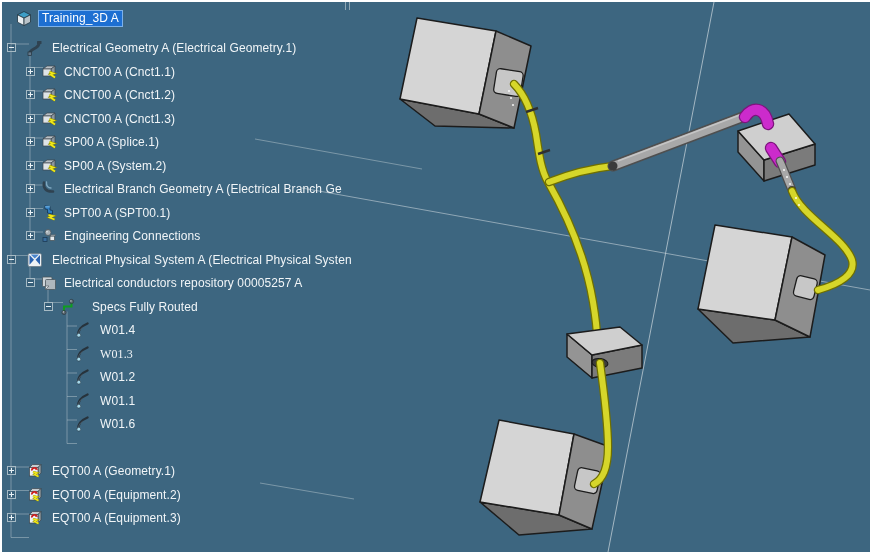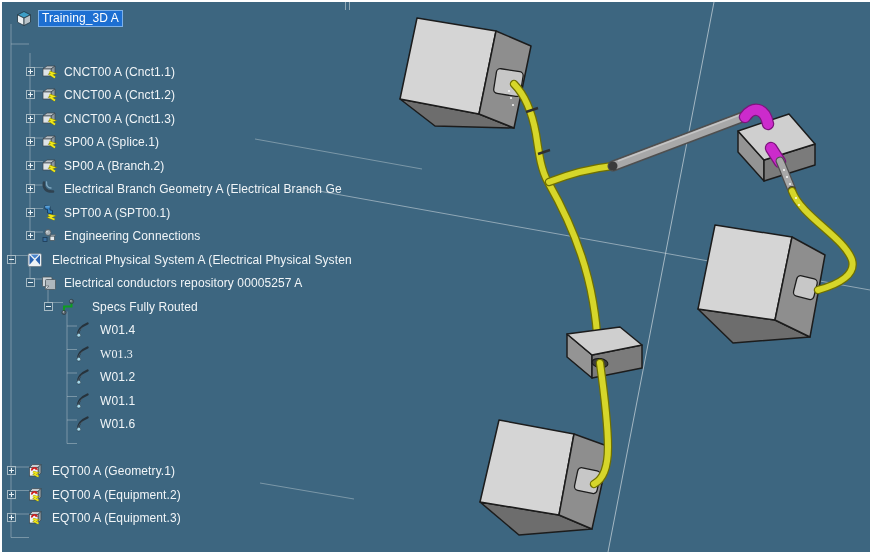--- a/index.html
+++ b/index.html
@@ -171,20 +171,31 @@
         <div class="trow" style="top: 3px;">
           <span class="ticon" style="left:13px">
             <svg viewBox="0 0 18 18">
               <polygon points="9,1.5 15.5,4.8 9,8.1 2.5,4.8" fill="#3e9ec6" stroke="#1e3340" stroke-width=".8"></polygon>
               <polygon points="2.5,4.8 9,8.1 9,15.5 2.5,12.2" fill="#e9eef1" stroke="#1e3340" stroke-width=".8"></polygon>
               <polygon points="15.5,4.8 15.5,12.2 9,15.5 9,8.1" fill="#b9c3c9" stroke="#1e3340" stroke-width=".8"></polygon>
             </svg>
           </span>
           <span class="tlabel sel" style="left:36px">Training_3D A</span>
         </div>
+        <div class="trow" style="top: 32px;">
+          <span class="exp minus" style="left:4.5px"></span>
+          <span class="ticon" style="left:24px">
+            <svg viewBox="0 0 18 18">
+              <path d="M3.5,15 C3.5,9 13,10.5 13,4" fill="none" stroke="#2f4250" stroke-width="3" stroke-linecap="round"></path>
+              <rect x="11" y="2" width="4.5" height="3" rx=".5" fill="#2f4250"></rect>
+              <rect x="2" y="13" width="3.5" height="3.5" fill="#62788a" stroke="#26333c" stroke-width=".7"></rect>
+            </svg>
+          </span>
+          <span class="tlabel" style="left:50px">Electrical Geometry A (Electrical Geometry.1)</span>
+        </div>
         <div class="trow" style="top: 55.5px;">
           <span class="exp plus" style="left:23.5px"></span>
           <span class="ticon" style="left:38px">
             <svg viewBox="0 0 18 18">
               <polygon points="3,6 7,3 15,3 11,6" fill="#b9c1c7" stroke="#3c454c" stroke-width=".7"></polygon>
               <polygon points="11,6 15,3 15,10 11,13" fill="#8d979e" stroke="#3c454c" stroke-width=".7"></polygon>
               <rect x="3" y="6" width="8" height="7" fill="#dfe4e7" stroke="#3c454c" stroke-width=".7"></rect>
               <polyline points="9.5,9 13.5,10.5 10.5,11.5 15,14.5" fill="none" stroke="#8a8a00" stroke-width="2.6"></polyline>
               <polyline points="9.5,9 13.5,10.5 10.5,11.5 15,14.5" fill="none" stroke="#f0e71c" stroke-width="1.6"></polyline>
             </svg>
@@ -234,21 +245,21 @@
           <span class="exp plus" style="left:23.5px"></span>
           <span class="ticon" style="left:38px">
             <svg viewBox="0 0 18 18">
               <polygon points="3,6 7,3 15,3 11,6" fill="#b9c1c7" stroke="#3c454c" stroke-width=".7"></polygon>
               <polygon points="11,6 15,3 15,10 11,13" fill="#8d979e" stroke="#3c454c" stroke-width=".7"></polygon>
               <rect x="3" y="6" width="8" height="7" fill="#dfe4e7" stroke="#3c454c" stroke-width=".7"></rect>
               <polyline points="9.5,9 13.5,10.5 10.5,11.5 15,14.5" fill="none" stroke="#8a8a00" stroke-width="2.6"></polyline>
               <polyline points="9.5,9 13.5,10.5 10.5,11.5 15,14.5" fill="none" stroke="#f0e71c" stroke-width="1.6"></polyline>
             </svg>
           </span>
-          <span class="tlabel" style="left:62px">SP00 A (Branch.2)</span>
+          <span class="tlabel" style="left:62px">SP00 A (System.2)</span>
         </div>
         <div class="trow" style="top: 173px;">
           <span class="exp plus" style="left:23.5px"></span>
           <span class="ticon" style="left:38px">
             <svg viewBox="0 0 18 18">
               <path d="M4,2.5 C3,8 6,12 13,11.5" fill="none" stroke="#2f4250" stroke-width="2.6" stroke-linecap="round"></path>
               <path d="M6.5,2 C6,5.5 8,8 11,8" fill="none" stroke="#7fa8c0" stroke-width="1.4" stroke-linecap="round"></path>
             </svg>
           </span>
           <span class="tlabel" style="left:62px">Electrical Branch Geometry A (Electrical Branch Ge</span>

